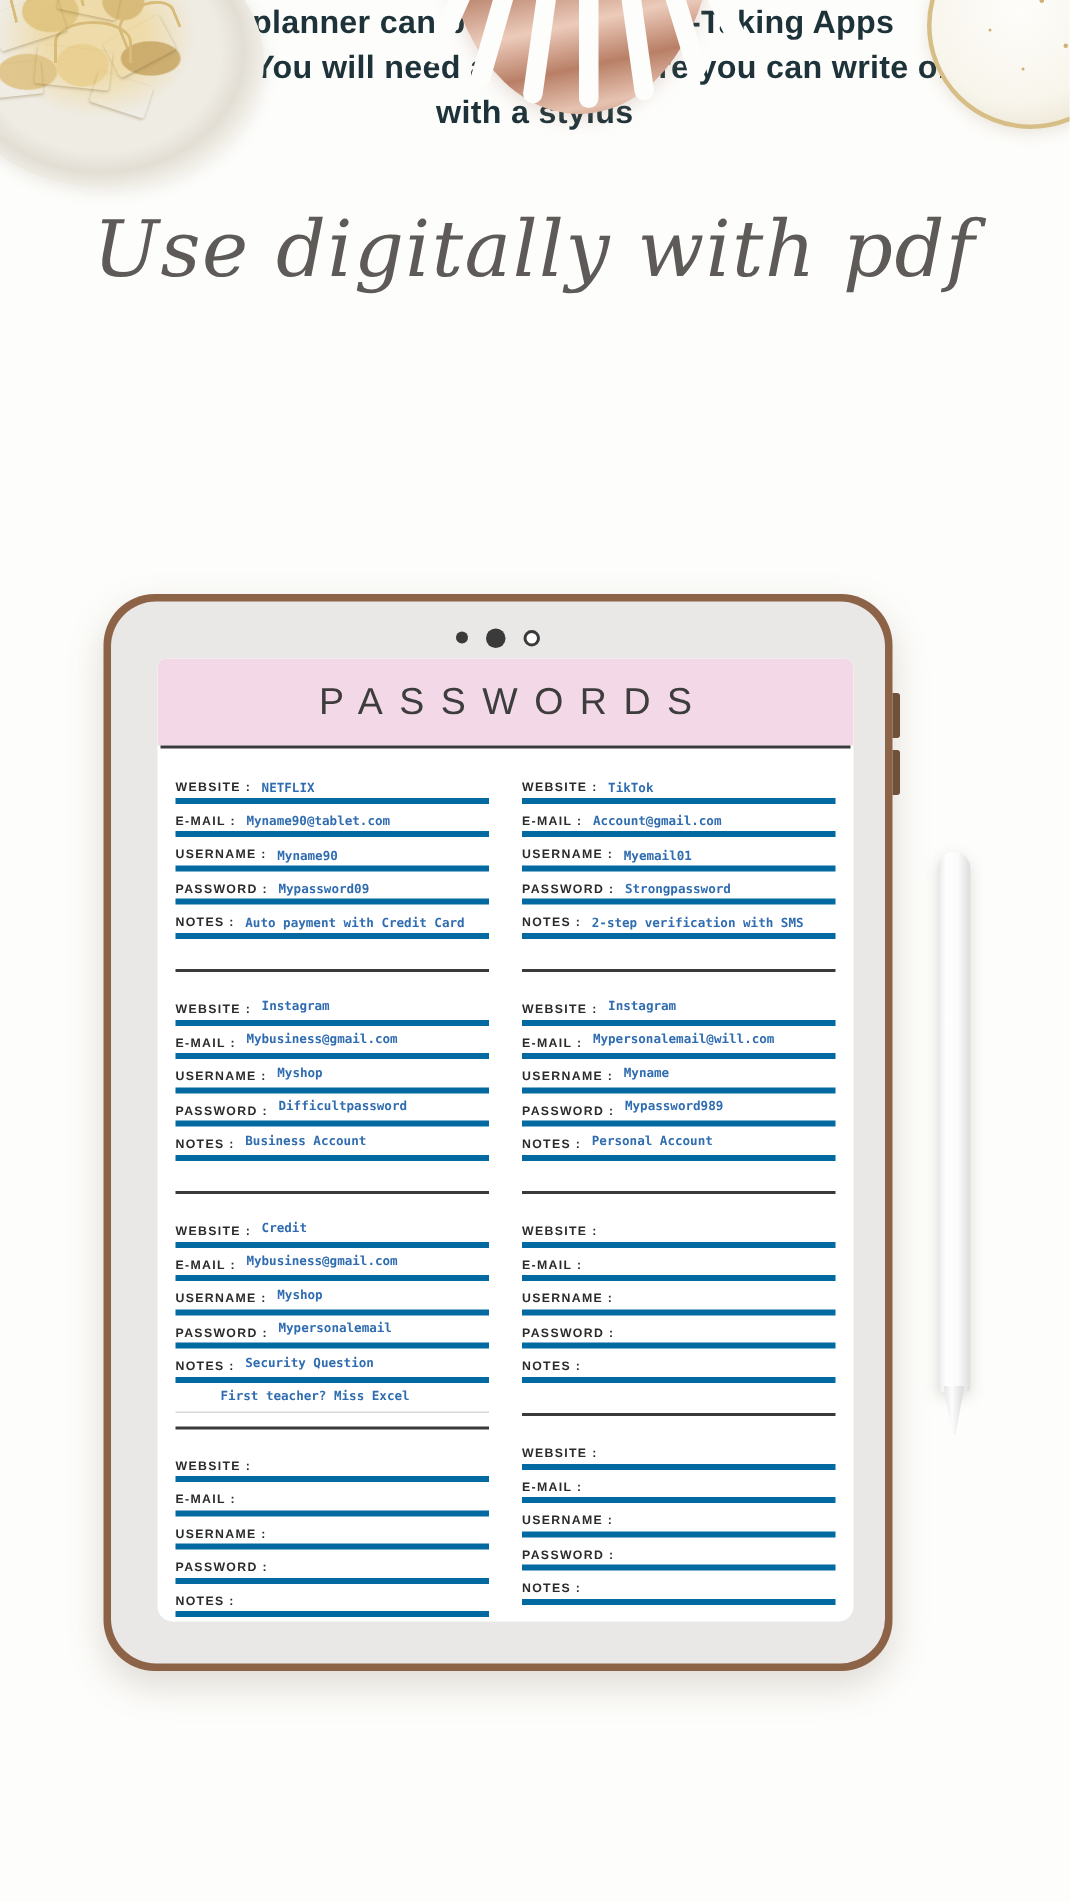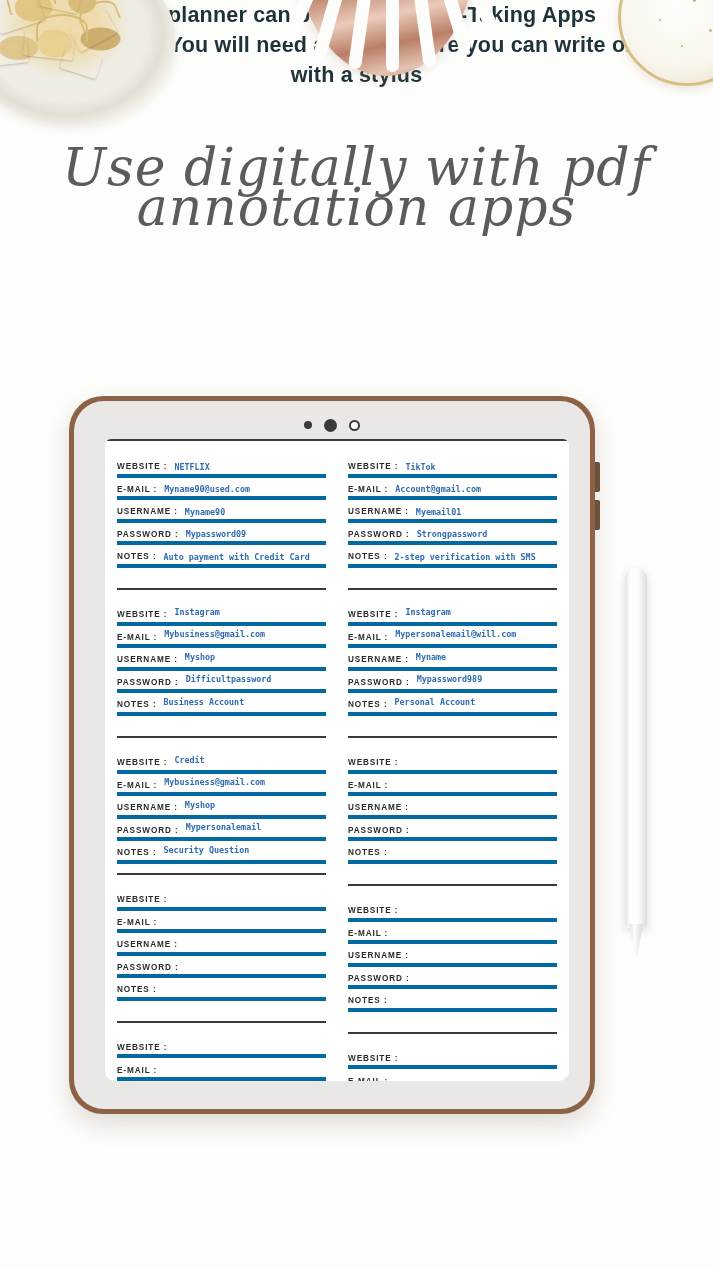--- a/index.html
+++ b/index.html
@@ -168,53 +168,55 @@
   <div class="deco" id="deco-dish">
 
     <div class="speck" style="left:72px;top:48px;width:3px;height:3px;"></div>
     <div class="speck" style="left:38px;top:68px;width:2px;height:2px;"></div>
     <div class="speck" style="left:88px;top:78px;width:3px;height:3px;"></div>
     <div class="speck" style="left:60px;top:94px;width:2px;height:2px;"></div>
 
   </div>
 
   <div class="script" id="script-line-1">Use digitally with pdf</div>
-  <div class="script" id="script-line-2">annotation apps</div>
 
   <div id="subtitle-block">
     <div class="subtitle" style="position:static;">This planner can be used in Note-Taking Apps</div>
     <div class="subtitle" style="position:static;">To use it You will need a tablet where you can write on</div>
     <div class="subtitle" style="position:static;">with a stylus</div>
   </div>
 
   <div id="tablet">
     <div class="sidebtn" id="btn-vol-up"></div>
     <div class="sidebtn" id="btn-vol-down"></div>
 
     <div id="tablet-inner">
 
       <div id="camera-row">
         <div class="cam" id="cam-dot-1"></div>
         <div class="cam" id="cam-dot-2"></div>
         <div class="cam" id="cam-dot-3"></div>
       </div>
 
       <div id="page">
+        <div id="page-header">
+          <div id="page-title">PASSWORDS</div>
+        </div>
         <div id="header-rule"></div>
 
         <div id="grid">
           <div id="col-left">
               <div class="entry">
                 <div class="field">
                   <span class="label">WEBSITE :</span>
                   <span class="value base">NETFLIX</span>
                 </div>
                 <div class="field">
                   <span class="label">E-MAIL :</span>
-                  <span class="value base">Myname90@used.com</span>
+                  <span class="value base">Myname90@tablet.com</span>
                 </div>
                 <div class="field">
                   <span class="label">USERNAME :</span>
                   <span class="value base">Myname90</span>
                 </div>
                 <div class="field">
                   <span class="label">PASSWORD :</span>
                   <span class="value base">Mypassword09</span>
                 </div>
                 <div class="field">
@@ -264,20 +266,21 @@
                   <span class="value raise">Myshop</span>
                 </div>
                 <div class="field">
                   <span class="label">PASSWORD :</span>
                   <span class="value raise">Mypersonalemail</span>
                 </div>
                 <div class="field">
                   <span class="label">NOTES :</span>
                   <span class="value raise">Security Question</span>
                 </div>
+                <div class="extra">First teacher? Miss Excel</div>
                 <div class="entry-end"></div>
                 <div style="height: 11px;"></div>
               </div>
               <div class="entry">
                 <div class="field">
                   <span class="label">WEBSITE :</span>
                   <span class="value base"></span>
                 </div>
                 <div class="field">
                   <span class="label">E-MAIL :</span>

